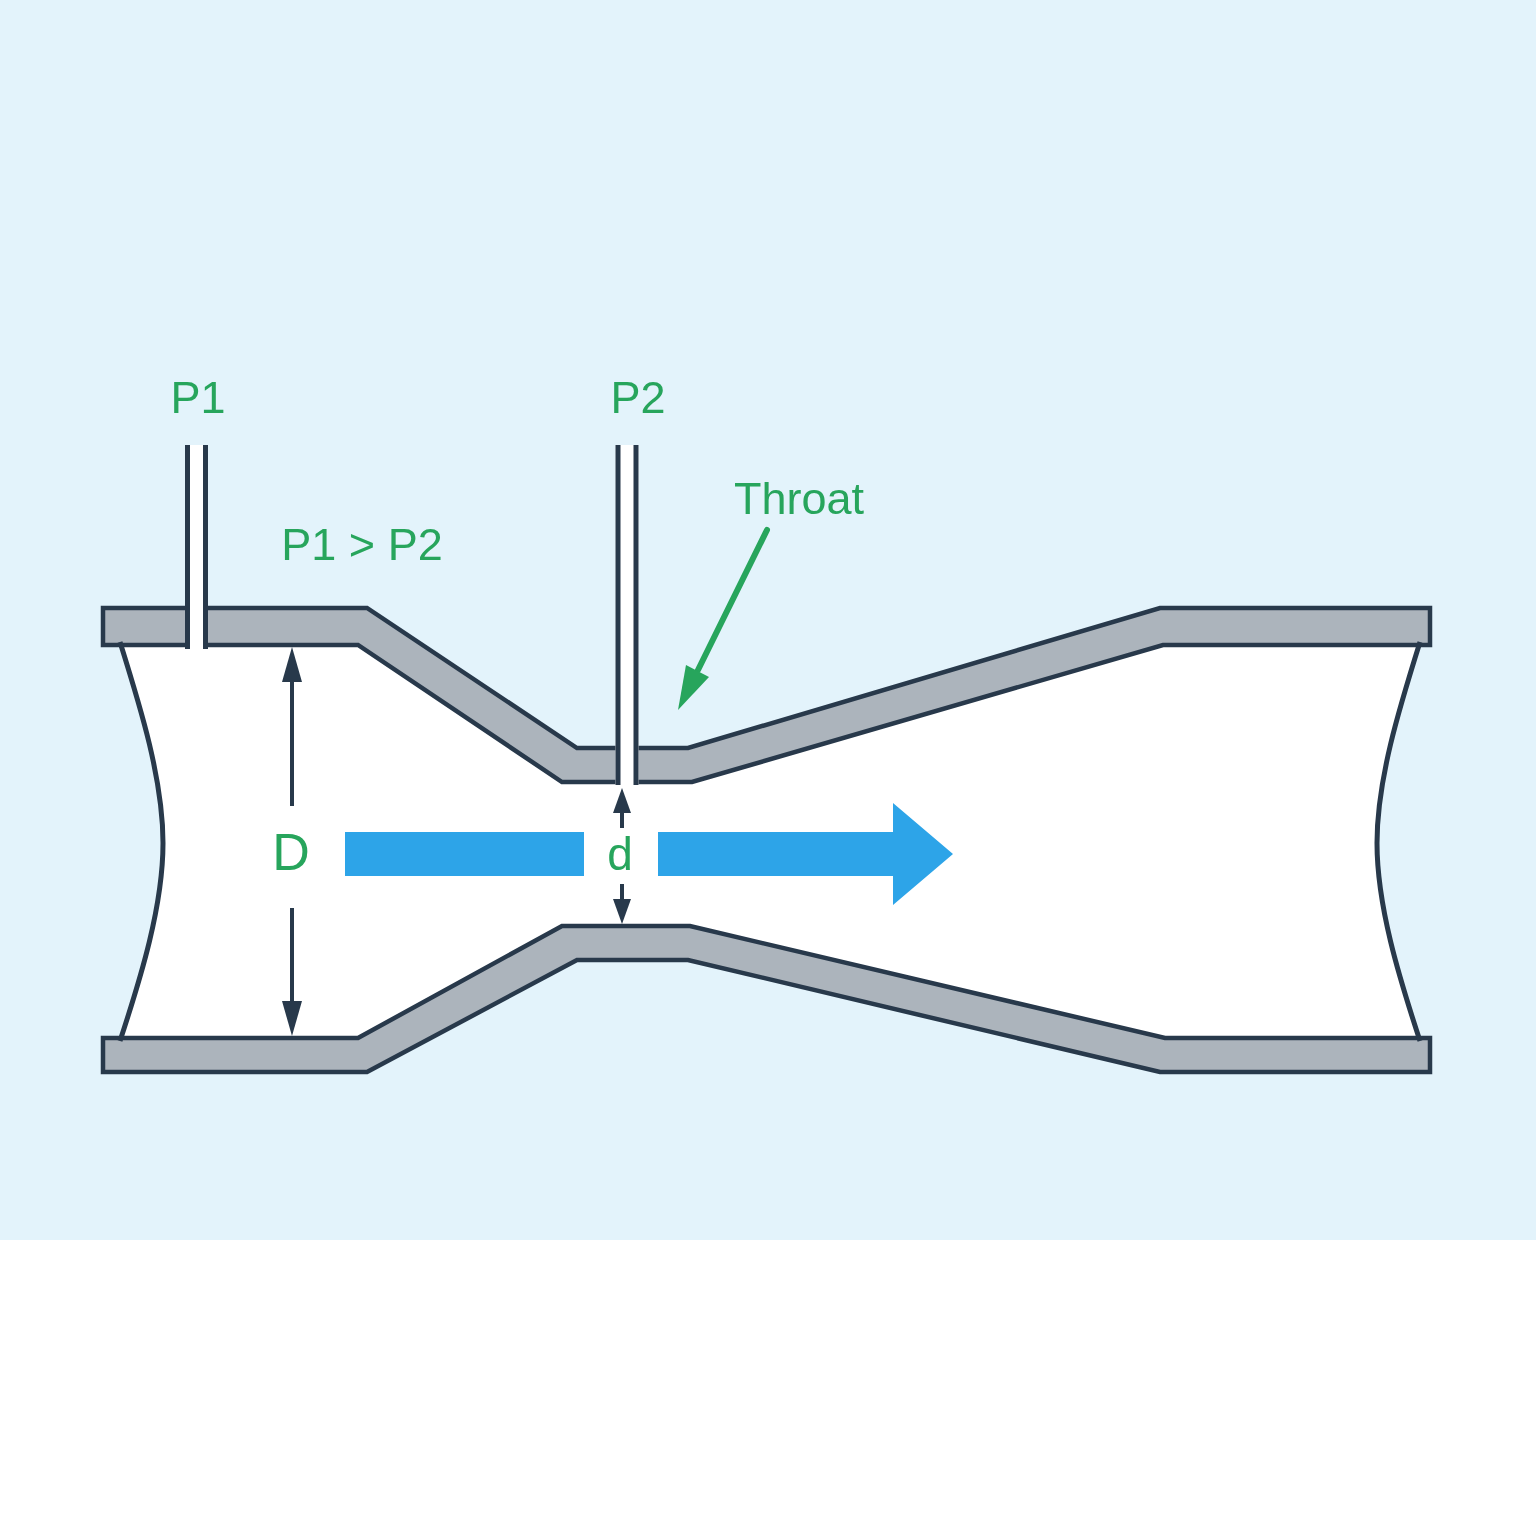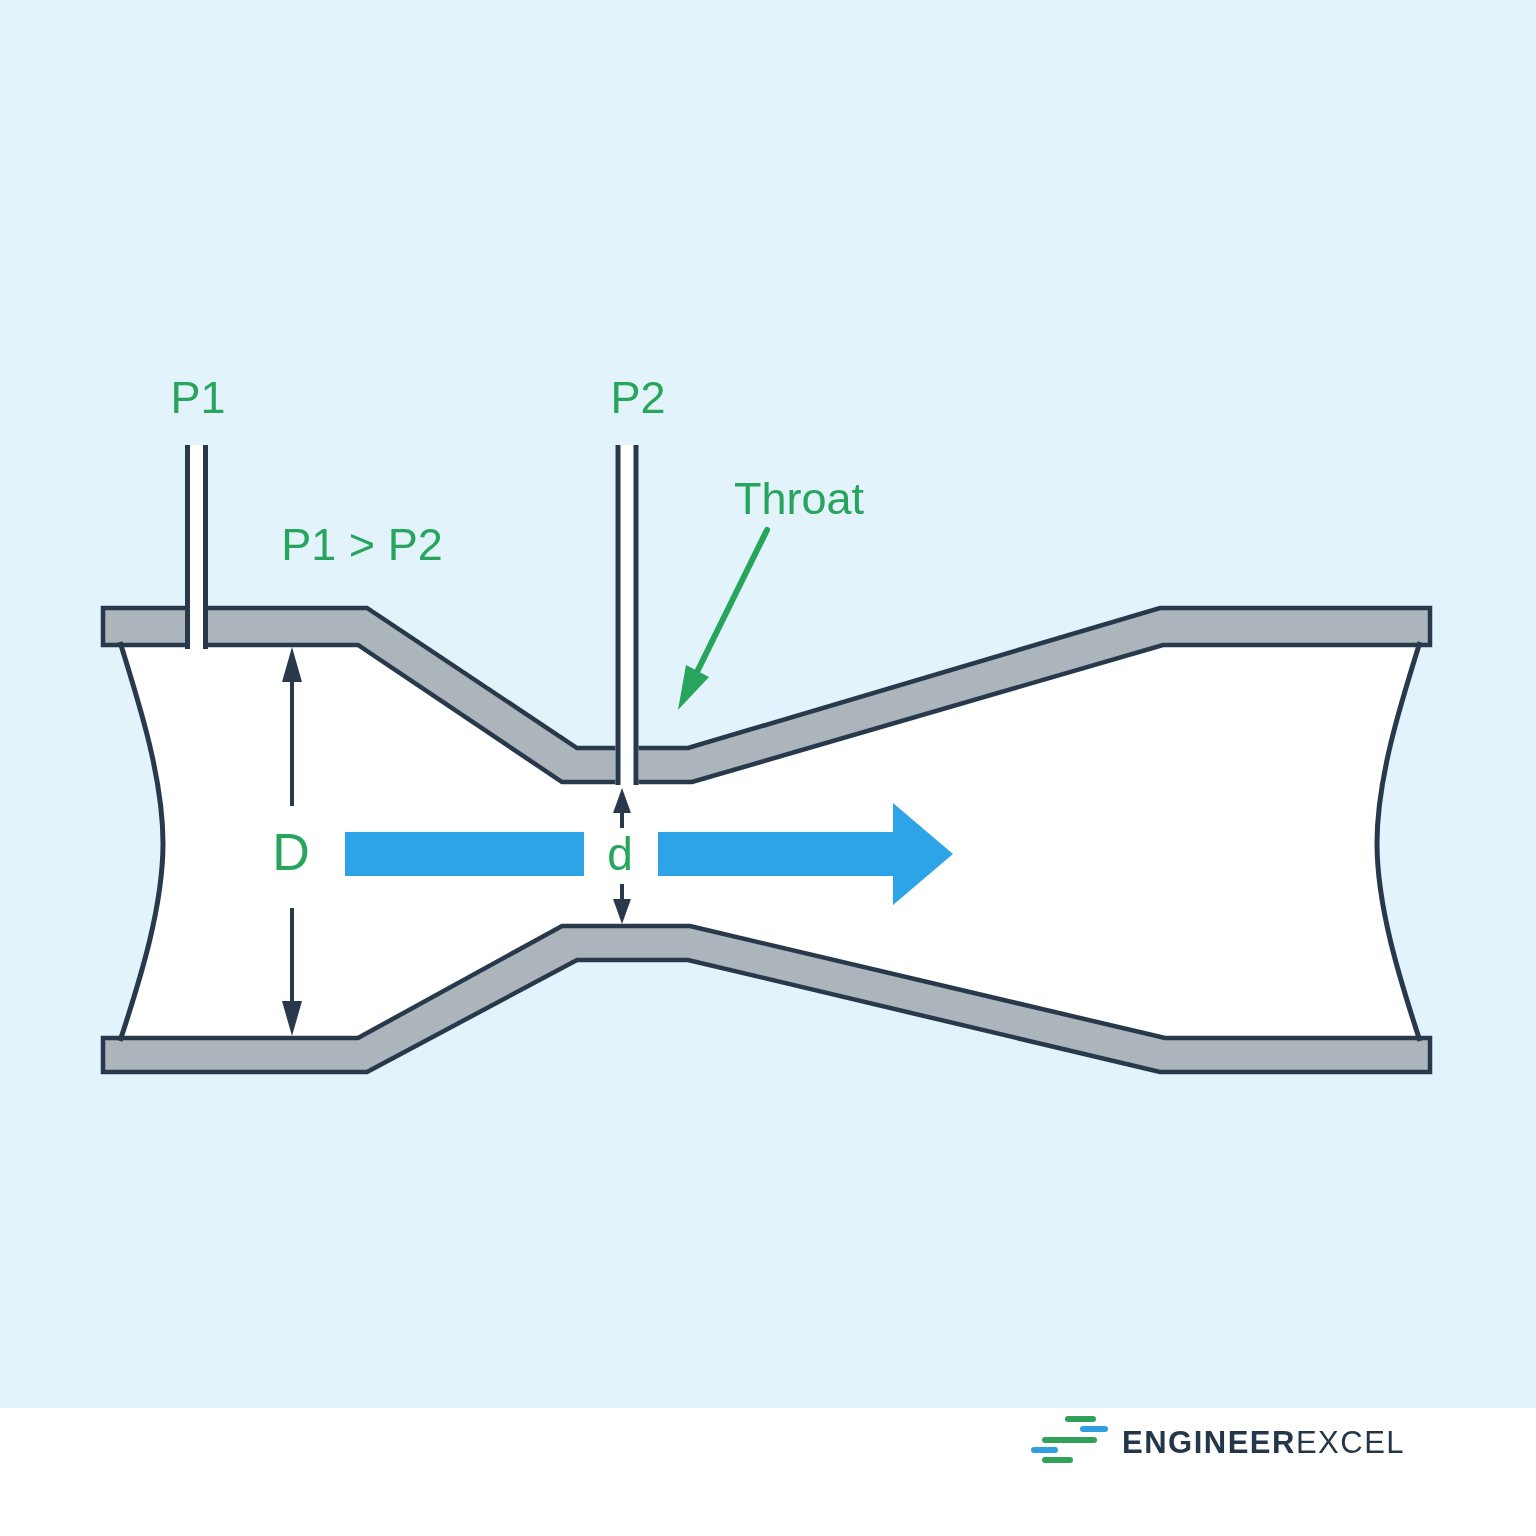--- a/index.html
+++ b/index.html
@@ -12,21 +12,21 @@
     --c-logo-green: #31A15A;
     --c-logo-blue: #2F9FE0;
     --c-logo-text: #24374A;
   }
   * { margin: 0; padding: 0; box-sizing: border-box; }
   html, body { width: 1536px; height: 1536px; overflow: hidden; }
   body { font-family: "Liberation Sans", "DejaVu Sans", sans-serif; }
   .stage {
     position: relative;
     width: 1536px;
-    height: 1408px;
+    height: 1240px;
     background: var(--c-background);
   }
   svg.diagram { position: absolute; left: 0; top: 0; }
 
   .pipe-wall   { fill: var(--c-pipe-fill); stroke: var(--c-outline); stroke-width: 4.5; stroke-linejoin: miter; }
   .interior    { fill: var(--c-interior); stroke: none; }
   .end-curve   { fill: none; stroke: var(--c-outline); stroke-width: 5; }
   .tube-bore   { fill: var(--c-interior); stroke: none; }
   .tube-line   { stroke: var(--c-outline); stroke-width: 5; fill: none; }
   .flow        { fill: var(--c-blue); stroke: none; }
@@ -121,26 +121,14 @@
     </g>
 
     <text class="green-label fs-45" x="198" y="413">P1</text>
     <text class="green-label fs-45" x="638" y="413">P2</text>
     <text class="green-label fs-45" x="362" y="560">P1 &gt; P2</text>
     <text class="green-label fs-45" x="799" y="514">Throat</text>
     <text class="green-label fs-52" x="291" y="870">D</text>
     <text class="green-label fs-46" x="620" y="870">d</text>
   </svg>
 
-  <div class="brand">
-    <div class="brand-icon">
-      <span class="bar green bar-1"></span>
-      <span class="bar blue  bar-2"></span>
-      <span class="bar green bar-3"></span>
-      <span class="bar blue  bar-4"></span>
-      <span class="bar green bar-5"></span>
-    </div>
-    <div class="brand-text">
-      <span class="bold">ENGINEER</span><span class="light">EXCEL</span>
-    </div>
-  </div>
 
 </div>
 
 </body></html>

